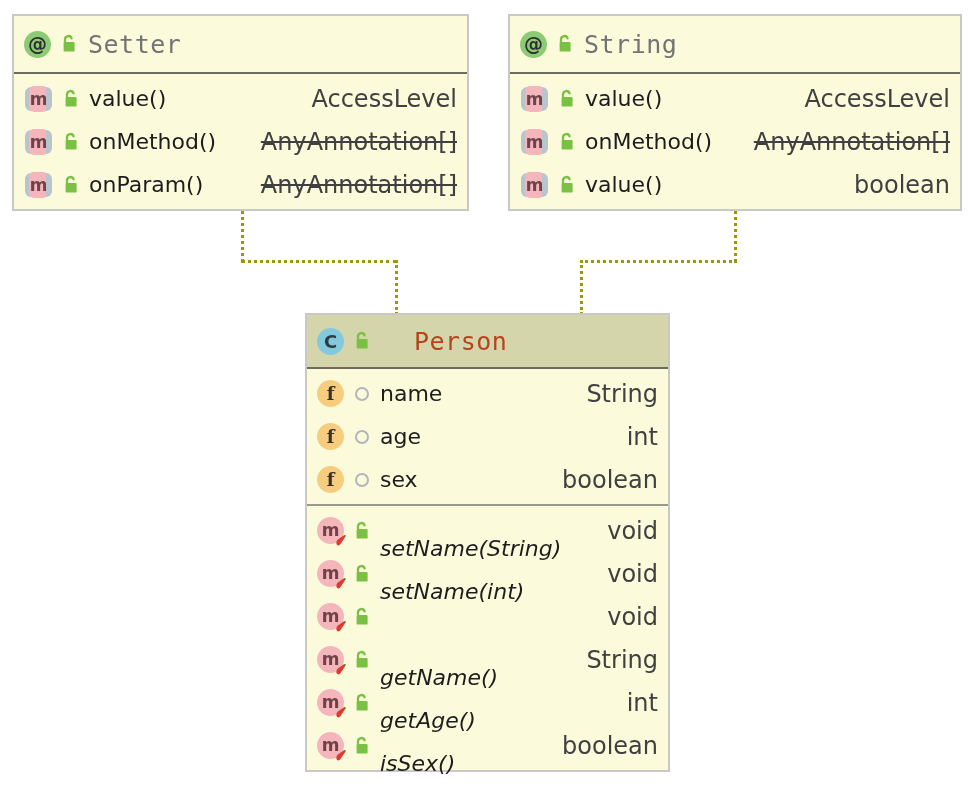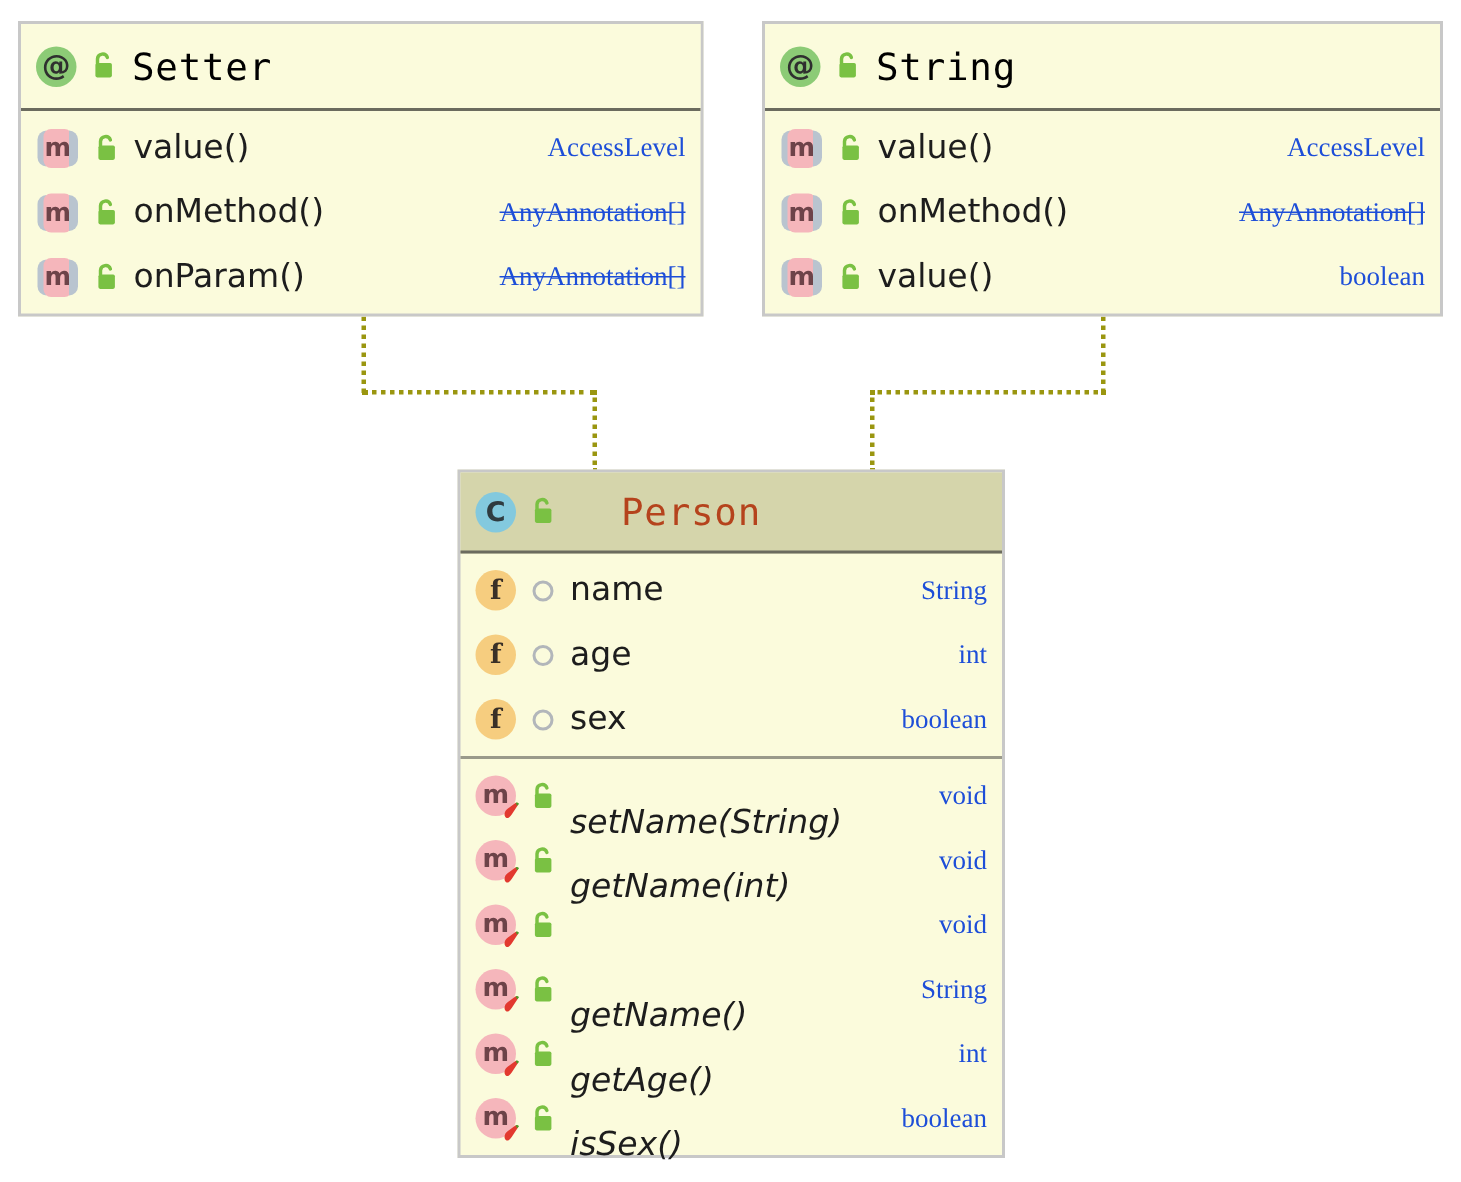--- a/index.html
+++ b/index.html
@@ -29,46 +29,45 @@
   .uml-header.annotation-header{background:#fbfbdc;}
   .uml-header.class-header{background:#d5d5ab;border-bottom:2px solid #6b6b5e;}
 
   .uml-title{
     font-family:"DejaVu Sans Mono","Liberation Mono",monospace;
     font-size:25px;
     letter-spacing:0.5px;
     margin-left:10px;
     white-space:nowrap;
   }
-  .title-annotation{color:#000000;}
+  .title-annotation{color:#737373;}
   .title-class{color:#b5431c;margin-left:43px;}
 
   .uml-section{padding:3px 0;}
   .uml-section + .uml-section{border-top:2px solid #9a9a8a;}
 
   
   .member{
     display:flex;align-items:center;
     height:43px;
     padding:0 10px;
     box-sizing:border-box;
   }
   .member .mem-name{
     font-size:22px;
     color:#1d1d1d;
     white-space:nowrap;
     margin-left:9px;
   }
   .member .mem-type{
-    font-size:18px;
-    color:#1d4ed8;
+    font-size:24px;
+    color:#404040;
     white-space:nowrap;
     margin-left:auto;
     padding-left:14px;
-    font-family:Liberation Serif, serif;
   }
   .mem-name.italic,.mem-type.italic{font-style:italic;margin-top:36px;}
   .mem-type.strike,.mem-name.strike{text-decoration:line-through;}
 
   
   .icon{flex:0 0 auto;display:inline-block;position:relative;}
 
   
   .icon-annotation{
     width:27px;height:27px;border-radius:50%;
@@ -356,21 +355,21 @@
             <path d="M2.2 11 C0.6 9.3 1.4 6.4 3.6 5 L8.6 1.4 C9.6 0.7 10.8 1.9 10.2 2.9 L6.9 7.9 C5.5 10.1 3.8 12.3 2.2 11 Z" fill="#e2392f"></path>
             <path d="M8.9 1.3 C9.7 0.6 11 1.1 10.9 2.2 L9.6 3.2 Z" fill="#4c9a2a"></path>
           </svg>
         </span>
         <span class="icon icon-public">
           <svg viewBox="0 0 19 22" width="19" height="22" aria-hidden="true">
             <path d="M6 9 V6.2 a3.4 3.4 0 0 1 6.6 -0.9" fill="none" stroke="#7ac143" stroke-width="2.3" stroke-linecap="round"></path>
             <rect x="4.6" y="9" width="11" height="9.6" rx="1.2" fill="#7ac143"></rect>
           </svg>
         </span>
-        <span class="mem-name italic">getName(int)</span>
+        <span class="mem-name italic">setName(int)</span>
         <span class="mem-type">void</span>
       </div>
 
       <div class="member">
         <span class="icon icon-method">m
           <svg class="lombok-badge" viewBox="0 0 13 13" aria-hidden="true">
             <path d="M2.2 11 C0.6 9.3 1.4 6.4 3.6 5 L8.6 1.4 C9.6 0.7 10.8 1.9 10.2 2.9 L6.9 7.9 C5.5 10.1 3.8 12.3 2.2 11 Z" fill="#e2392f"></path>
             <path d="M8.9 1.3 C9.7 0.6 11 1.1 10.9 2.2 L9.6 3.2 Z" fill="#4c9a2a"></path>
           </svg>
         </span>

